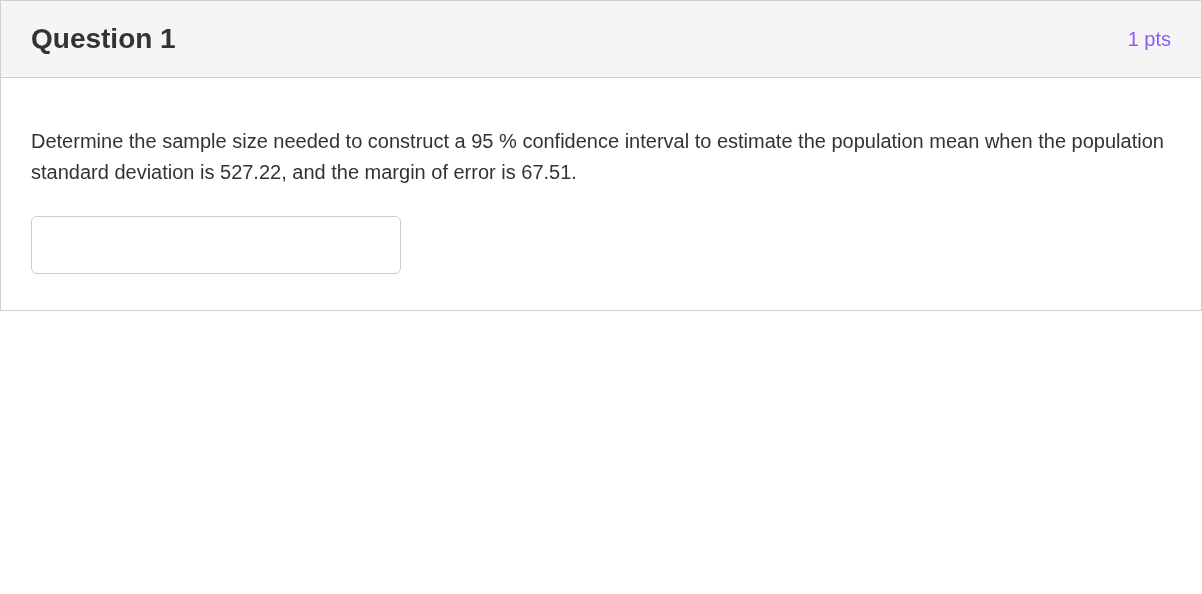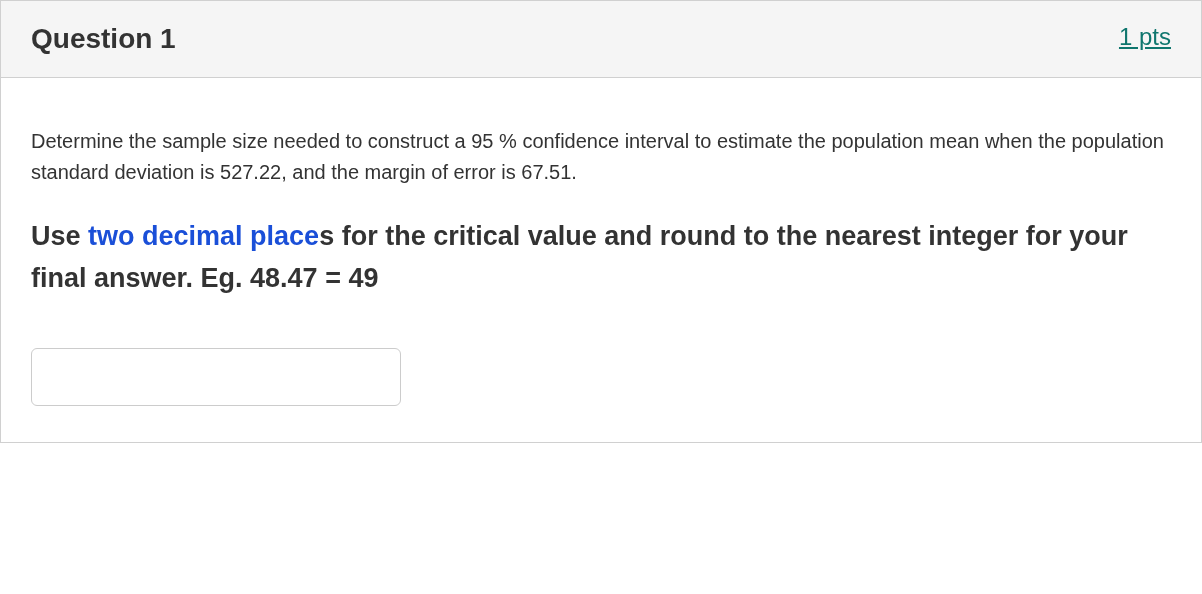--- a/index.html
+++ b/index.html
@@ -13,35 +13,34 @@
       width: 1202px;
       height: 594px;
     }
     .question-container {
       border: 1px solid #d0d0d0;
       background: #ffffff;
     }
     .question-header {
       display: flex;
       justify-content: space-between;
-      align-items: flex-start;
+      align-items: center;
       background: #f5f5f5;
       border-bottom: 1px solid #d0d0d0;
       padding: 22px 30px 22px 30px;
     }
     .question-title {
       font-size: 28px;
       font-weight: 700;
       color: #333333;
     }
     .question-points {
-      font-size: 24px;
+      font-size: 20px;
       font-weight: 400;
-      color: #0f766e;
-      text-decoration: underline;
+      color: #8b5cf6;
     }
     .question-body {
       padding: 48px 30px 36px 30px;
     }
     .question-text {
       font-size: 20px;
       line-height: 1.55;
       color: #333333;
       margin-bottom: 28px;
     }
@@ -69,18 +68,15 @@
 </head>
 <body>
 
 <div class="question-container">
   <div class="question-header">
     <div class="question-title">Question 1</div>
     <div class="question-points">1 pts</div>
   </div>
   <div class="question-body">
     <p class="question-text">Determine the sample size needed to construct a 95 % confidence interval to estimate the population mean when the population standard deviation is 527.22, and the margin of error is 67.51.</p>
-    <p class="question-instruction">
-      <span>Use </span><span class="highlight-blue">two decimal place</span><span>s for the critical value and round to the nearest integer for your final answer. Eg. 48.47 = 49</span>
-    </p>
     <input type="text" class="answer-input" value="" style="">
   </div>
 </div>
 
 </body></html>

